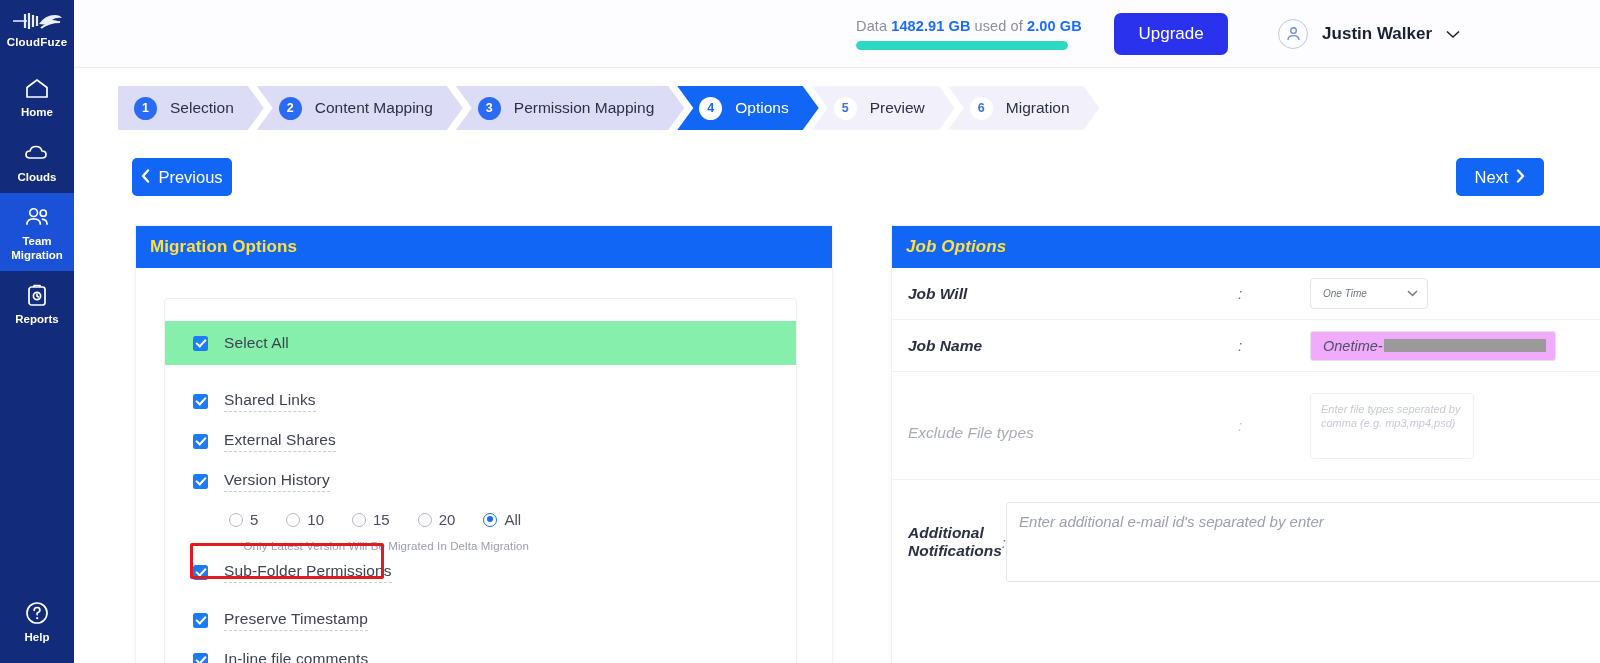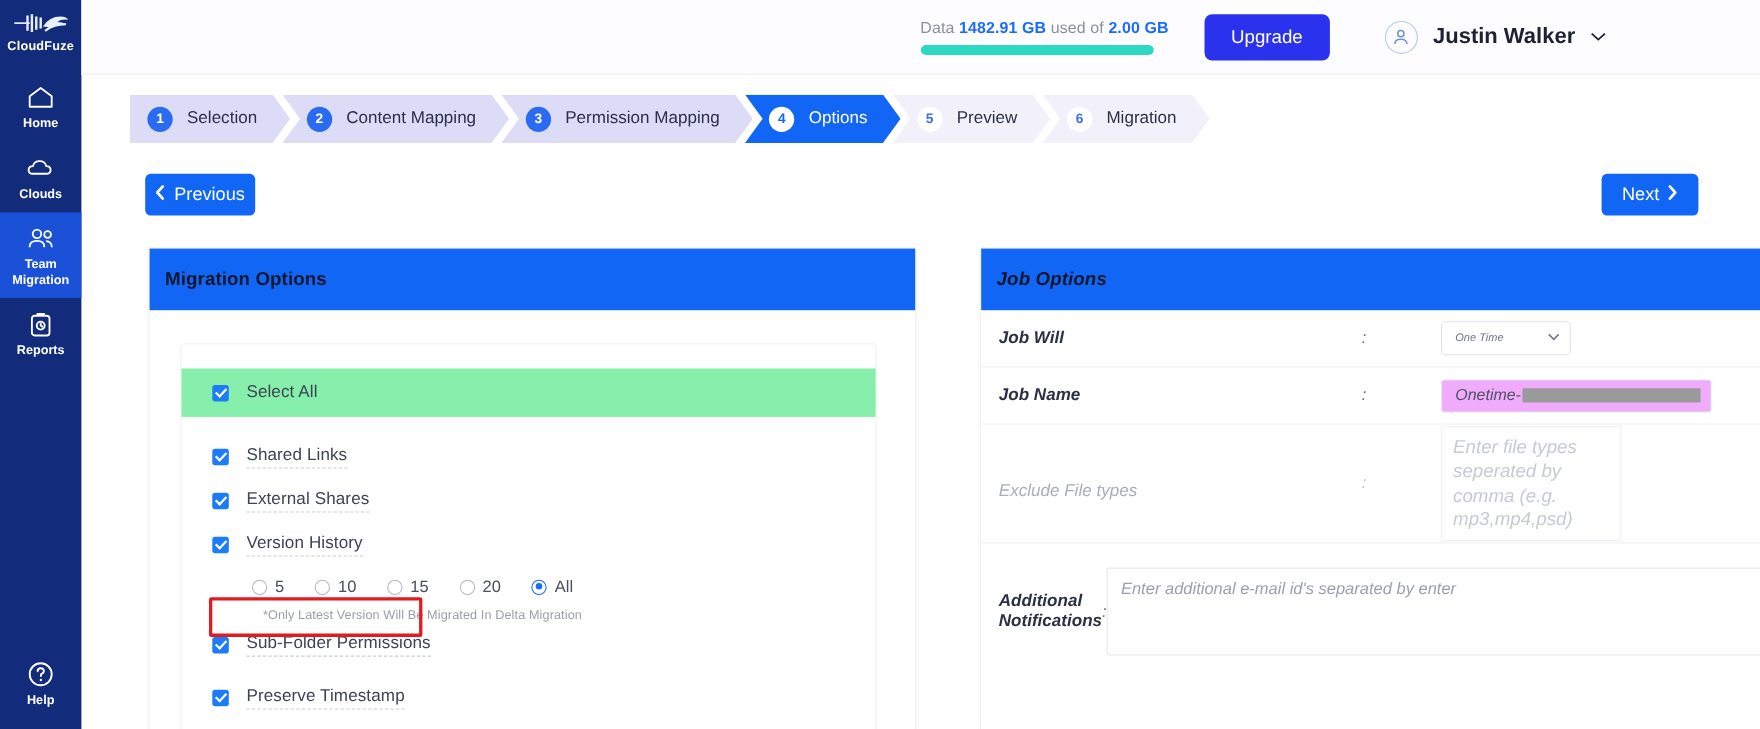--- a/index.html
+++ b/index.html
@@ -52,21 +52,21 @@
   .upgrade-btn {
     background: #2B32EE; color:#fff; border:none; border-radius: 7px;
     font-size: 17px; font-family: inherit;
     width: 114px; height: 42px; cursor: pointer; margin-right: 50px;
   }
   .user-area { display:flex; align-items:center; gap:14px; cursor:pointer; }
   .avatar {
     width: 30px; height: 30px; border-radius: 50%;
     border: 1.4px solid #b9c9ea; display:flex; align-items:center; justify-content:center;
   }
-  .user-name { font-size: 20px; font-weight: 700; color: #1b2033; }
+  .user-name { font-size: 17px; font-weight: 700; color: #1b2033; }
   .caret { color: #1b2033; }
 
   
   .steps {
     position: absolute; left: 118px; top: 86px;
     height: 44px; display:flex; align-items:stretch;
   }
   .step {
     position: relative; display:flex; align-items:center; gap:13px;
     padding: 0 30px 0 22px; height: 44px; cursor:pointer;
@@ -103,21 +103,21 @@
   }
   .prev-btn { left:132px; top:158px; width:100px; height:38px; }
   .next-btn { left:1456px; top:158px; width:88px; height:38px; }
 
   
   .panel {
     position:absolute; background:#ffffff;
     box-shadow: 0 0 0 1px #f0f1f6, 0 2px 7px rgba(40,50,90,.055);
   }
   .panel-head {
-    background:#1166F5; color:#0f172a; height:56px;
+    background:#1166F5; color:#fde047; height:42px;
     display:flex; align-items:center; padding-left:14px;
     font-size:17px; font-weight:700; letter-spacing:.1px;text-align:right;
   }
   .panel-left  { left:136px; top:226px; width:696px; height:437px; }
   .panel-right { left:892px; top:226px; width:740px; height:437px;font-style:italic; }
 
   
   .opt-card {
     margin: 30px 35px 0 28px; border:1px solid #eeeff4; border-radius:4px;
     height: 600px; padding: 22px 0 0 0;
@@ -175,21 +175,21 @@
     font-size:10px; color:#6f7481; cursor:pointer; font-family:inherit;
   }
   .text-box {
     width:246px; height:30px; border:1px solid #e2e4ea; border-radius:3px; background:#f0abfc;
     display:flex; align-items:center; padding:0 8px 0 12px;
     font-size:14.5px; color:#4d5261; overflow:hidden; white-space:nowrap;
   }
   .redact { display:inline-block; height:13px; width:162px; background:#9a9a9a; border-radius:1px; margin-left:1px; vertical-align:middle; }
   .ta-exclude {
     width:164px; min-height:66px; border:1px solid #eef0f4; border-radius:3px;
-    padding:8px 10px; font-size:17px; color:#c6cad3; line-height:1.28;
+    padding:8px 10px; font-size:11px; color:#c6cad3; line-height:1.28;
   }
   .ta-notify {
     width:1000px; height:80px; border:1px solid #e5e7ed; border-radius:3px;
     padding:10px 12px; font-size:15px; color:#9ba0ac;
   }
   .job-row.tall { min-height:108px; align-items:center; }
   .job-row.tallest { min-height:124px; align-items:center; border-bottom:none; }
 </style>
 </head>
 <body>

